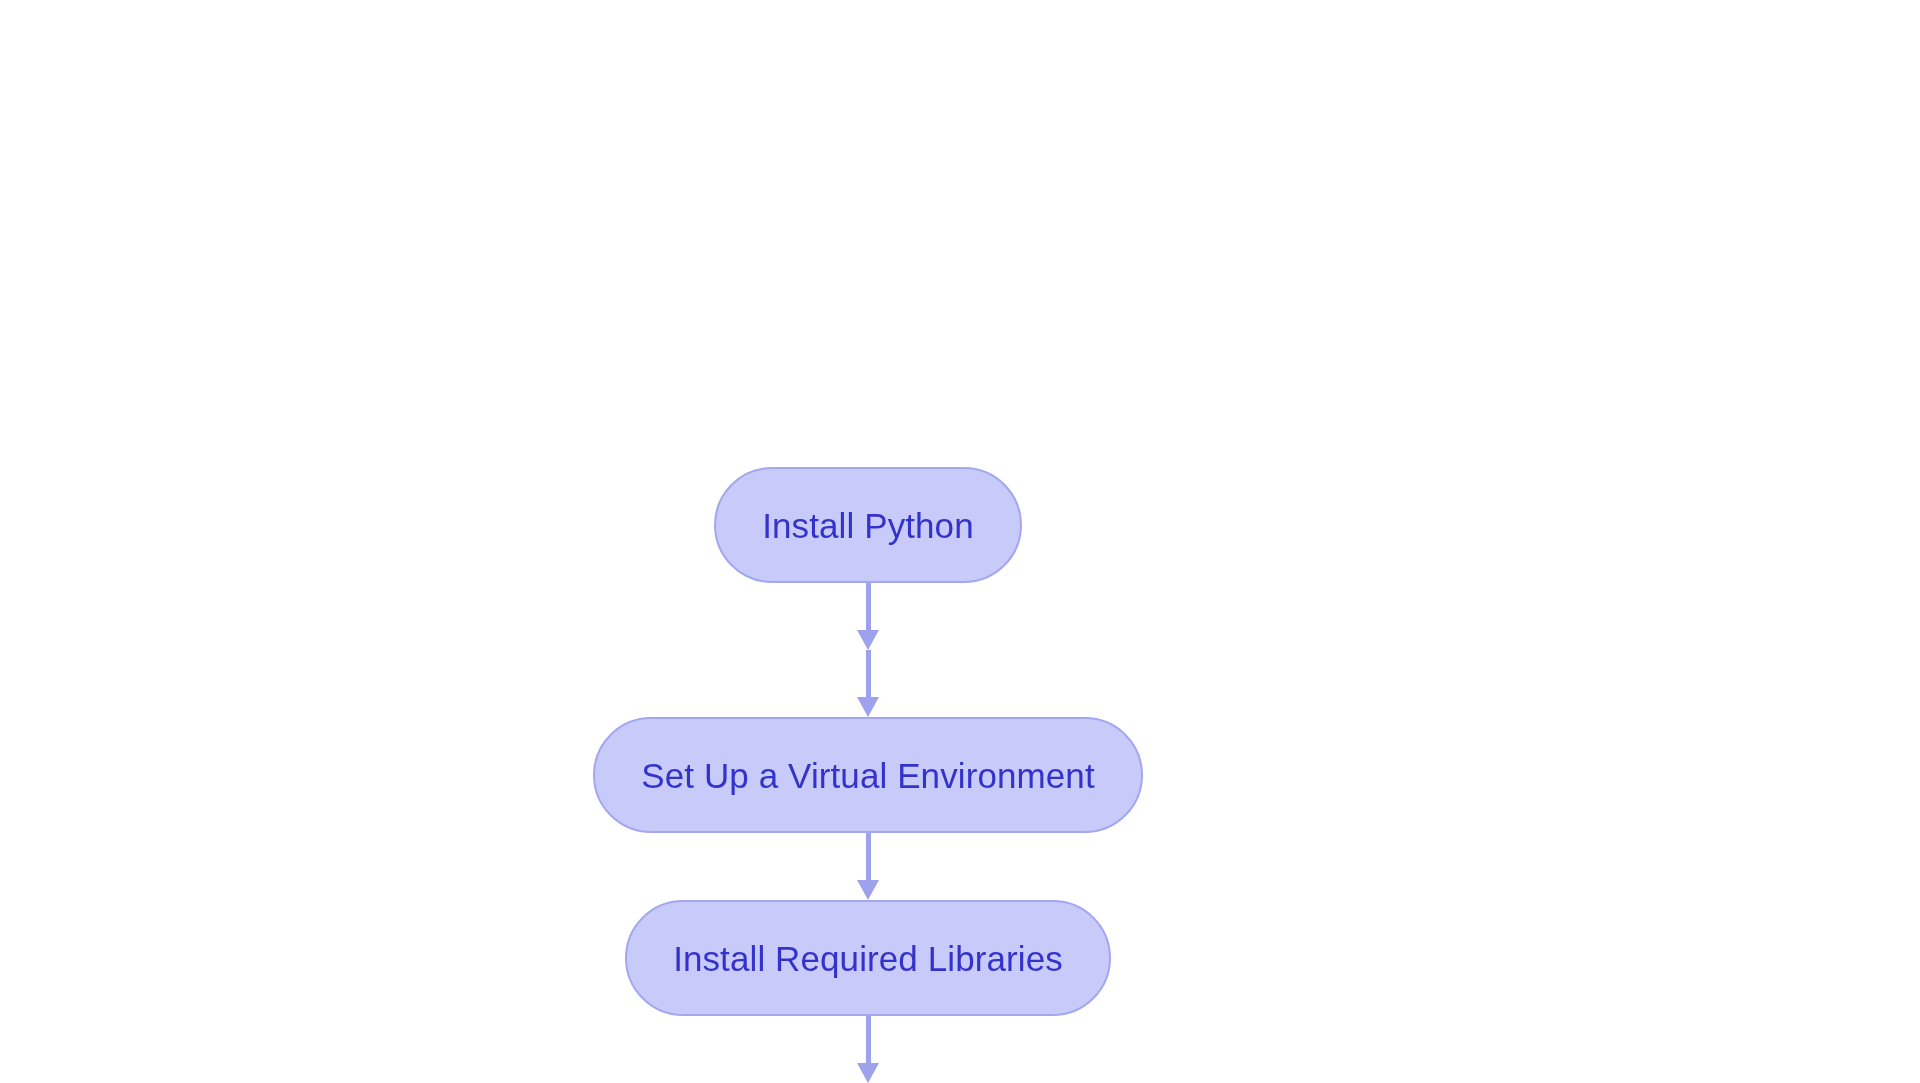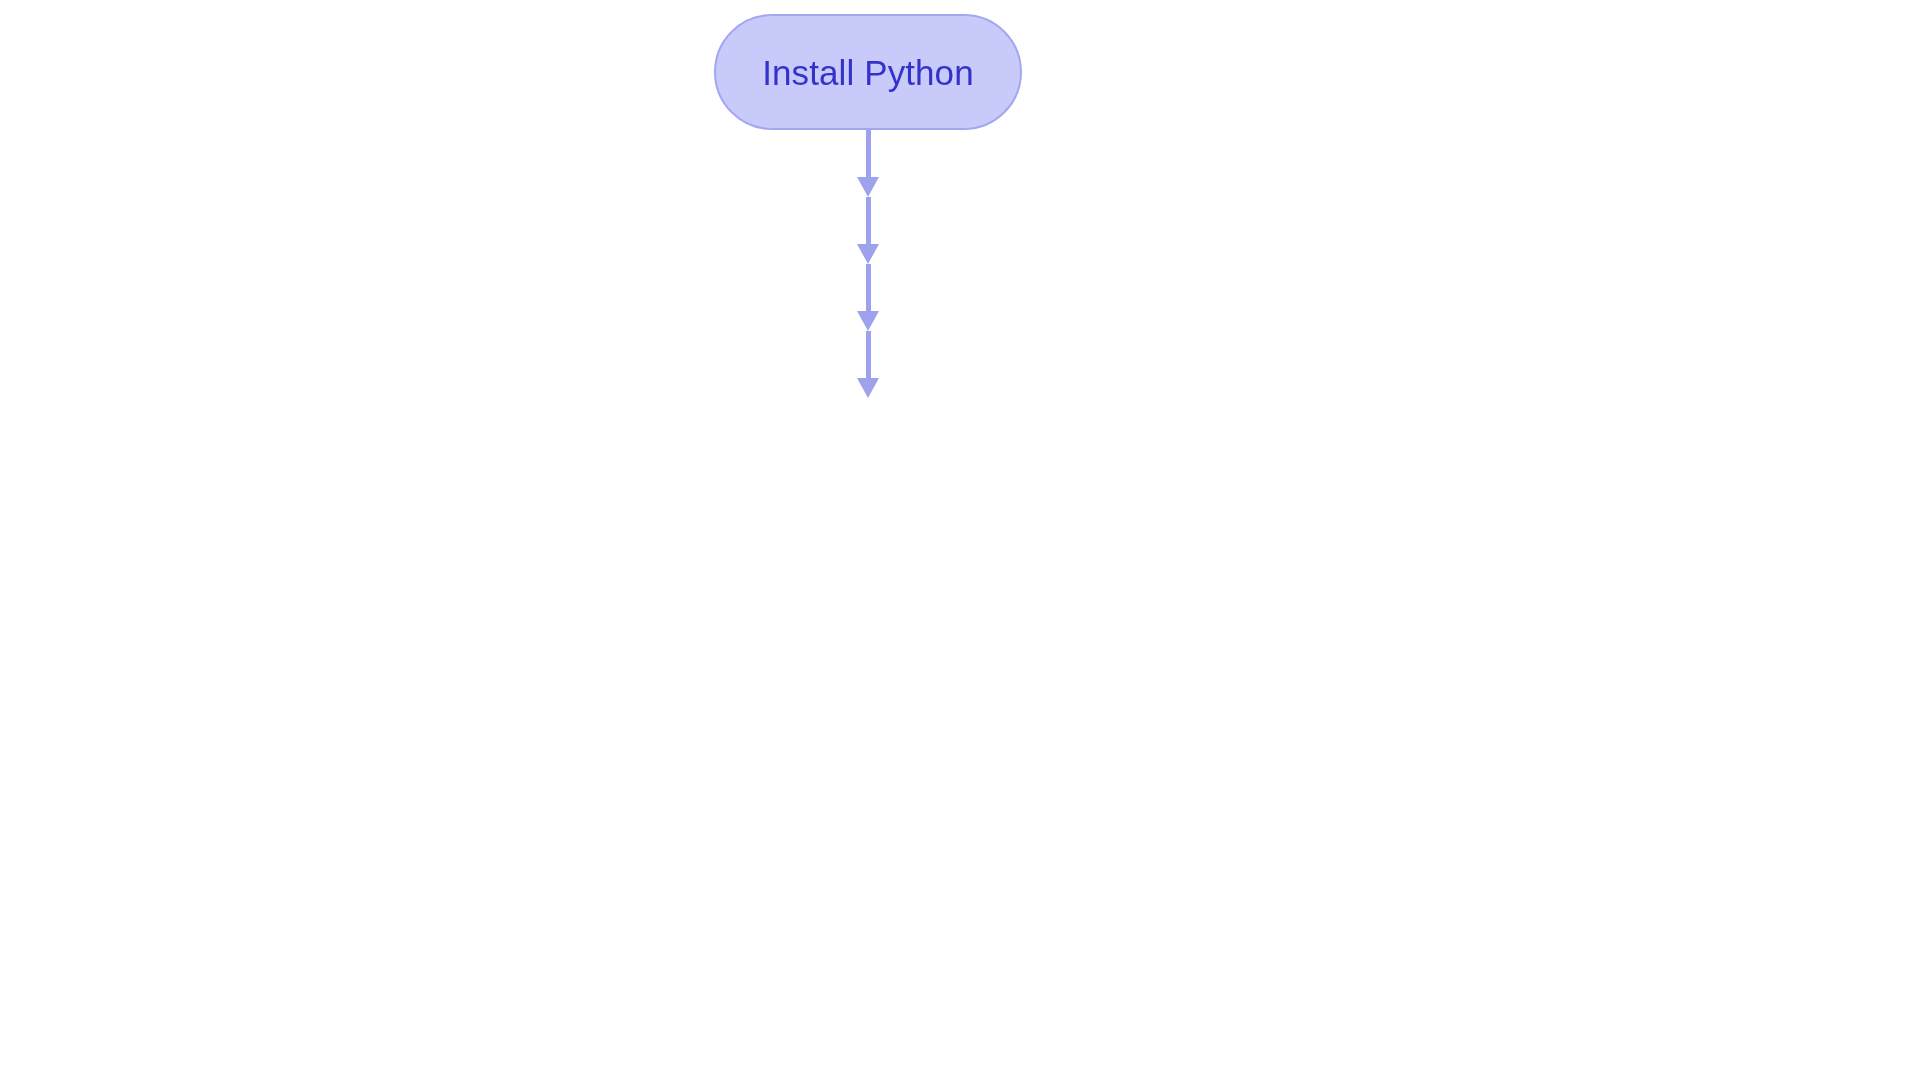--- a/index.html
+++ b/index.html
@@ -15,21 +15,21 @@
     overflow: hidden;
   }
 
   #flowchart {
     position: relative;
     width: 1736px;
     height: 1083px;
     display: flex;
     flex-direction: column;
     align-items: center;
-    justify-content: flex-start;
+    justify-content: flex-end;
     padding-top: 14px;
     box-sizing: border-box;
   }
 
   .node {
     box-sizing: border-box;
     height: 116px;
     display: flex;
     align-items: center;
     justify-content: center;
@@ -88,26 +88,32 @@
     <div class="connector-line"></div>
     <div class="connector-arrow"></div>
   </div>
 
 
   <div class="connector gap-1">
     <div class="connector-line"></div>
     <div class="connector-arrow"></div>
   </div>
 
+  <div class="node">
+    <span class="node-label">Set Up a Virtual Environment</span>
+  </div>
 
   <div class="connector gap-2">
     <div class="connector-line"></div>
     <div class="connector-arrow"></div>
   </div>
 
+  <div class="node">
+    <span class="node-label">Install Required Libraries</span>
+  </div>
 
   <div class="connector gap-3">
     <div class="connector-line"></div>
     <div class="connector-arrow"></div>
   </div>
 
 
 </div>
 
 </body></html>

